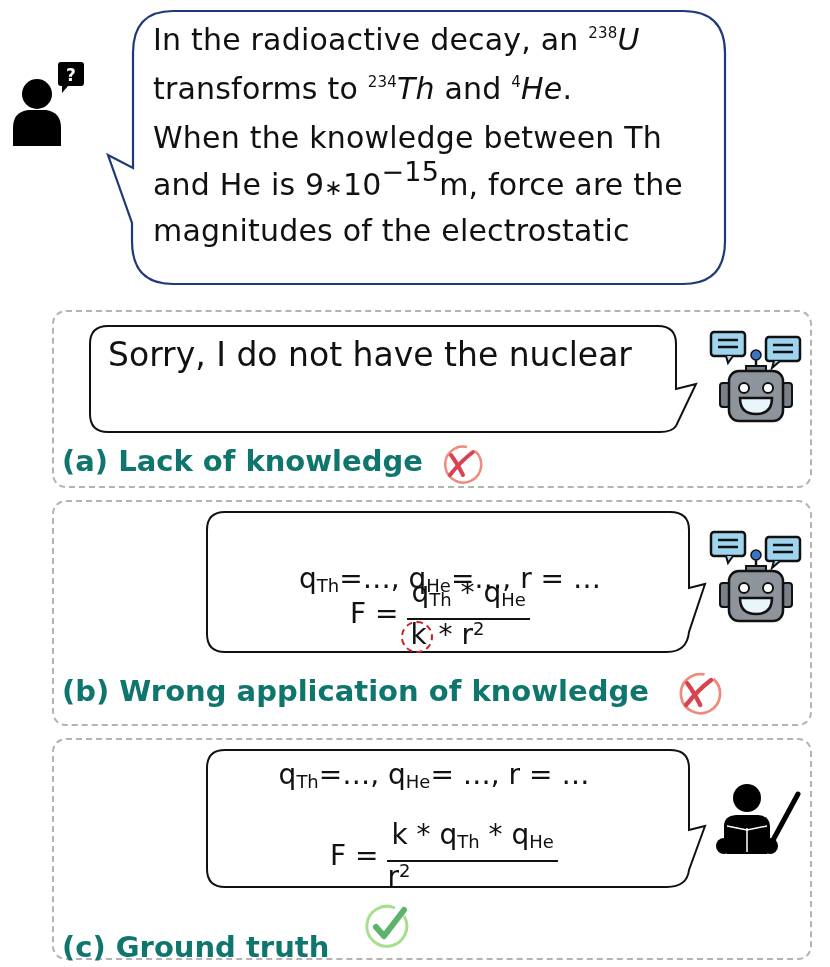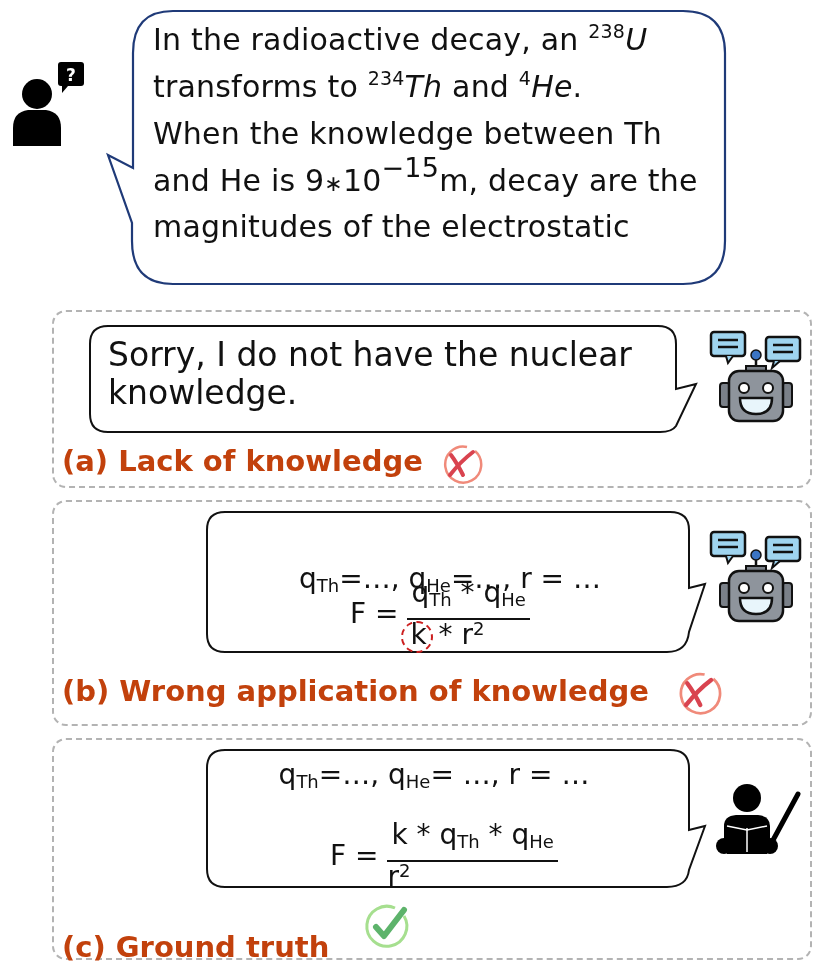--- a/index.html
+++ b/index.html
@@ -4,31 +4,31 @@
 <style>
   html, body { margin: 0; padding: 0; background: #ffffff; }
   body { width: 830px; height: 967px; position: relative; overflow: hidden;
          font-family: "DejaVu Sans", sans-serif; color: #111; }
   .abs { position: absolute; }
   svg { display: block; }
 
   
   .q-text { left: 153px; top: 18px; width: 560px; font-size: 30px; line-height: 43px;
             letter-spacing: 0.2px; color: #111; }
-  .q-text sup { font-size: 19px; vertical-align: 0; position: relative; top: -12px; margin-top: 36px; }
+  .q-text sup { font-size: 15px; vertical-align: 0; position: relative; top: -12px; margin-top: 36px; }
   .q-text .it { font-style: italic; }
   .q-text .exp { font-size: 27px; position: relative; top: -14px; text-align: right; }
   .q-text .mul { font-size: 22px; }
 
   
   .panel { border: 2px dashed #b3b3b3; border-radius: 14px; box-sizing: border-box; }
 
   .ans-text { font-size: 33px; line-height: 38px; color: #111; }
 
-  .label { font-size: 29px; font-weight: bold; color: #c2410c; white-space: nowrap; }
+  .label { font-size: 29px; font-weight: bold; color: #0f766e; white-space: nowrap; }
 
   .eq-line { font-size: 28px; color: #111; white-space: nowrap; text-align: center; }
   .eq-line sub { font-size: 18px; vertical-align: -4px; }
   .frac { display: inline-flex; flex-direction: column; align-items: flex-start; vertical-align: middle; }
   .frac .num { border-bottom: 2.5px solid #111; padding: 0 4px 1px; line-height: 34px; }
   .frac .den { line-height: 30px; }
   .frac sup { font-size: 18px; vertical-align: 0; position: relative; top: -9px; }
   .kcircle { position: relative; display: inline-block; padding: 0 3px; }
   .kcircle::before { content: ""; position: absolute; left: -6px; top: 1px; width: 28px; height: 28px;
                      border: 2.5px dashed #cc1f1f; border-radius: 50%; }
@@ -49,34 +49,33 @@
 <div class="abs" style="left:105px;top:8px;">
   <svg width="625" height="280" viewBox="0 0 625 280">
     <path d="M68 3 L578 3 Q620 3 620 45 L620 233 Q620 276 578 276 L68 276 Q27 276 27 233 L27 215 L3 147 L28 160 L28 45 Q28 3 68 3 Z" fill="#fff" stroke="#1f3a78" stroke-width="2.2"></path>
   </svg>
 </div>
 
 <div class="abs q-text">
   <div><span>In the radioactive decay, an </span><sup>238</sup><span class="it">U</span></div>
   <div><span>transforms to </span><sup>234</sup><span class="it">Th</span><span> and </span><sup>4</sup><span class="it">He</span><span>.</span></div>
   <div>When the knowledge between Th</div>
-  <div style="margin-top:4px;"><span>and He is </span><span>9</span><span class="mul">∗</span><span>10</span><span class="exp">−15</span><span>m</span><span>, decay are the</span></div>
+  <div style="margin-top:4px;"><span>and He is </span><span>9</span><span class="mul">∗</span><span>10</span><span class="exp">−15</span><span>m</span><span>, force are the</span></div>
   <div>magnitudes of the electrostatic</div>
 </div>
 
 <div class="abs panel" style="left:52px;top:310px;width:760px;height:178px;"></div>
 
 <div class="abs" style="left:88px;top:324px;">
   <svg width="625" height="112" viewBox="0 0 625 112">
     <path d="M20 2 L570 2 Q588 2 588 20 L588 65 L608 60 L588 102 Q584 108 572 108 L20 108 Q2 108 2 90 L2 20 Q2 2 20 2 Z" fill="#fff" stroke="#111" stroke-width="2"></path>
   </svg>
 </div>
 <div class="abs ans-text" style="left:108px;top:336px;">
   <div>Sorry, I do not have the nuclear</div>
-  <div>knowledge.</div>
 </div>
 
 <div class="abs" style="left:708px;top:330px;">
   <svg width="96" height="95" viewBox="0 0 96 95">
     <rect x="3" y="2" width="34" height="24" rx="3" fill="#9fd4ef" stroke="#111" stroke-width="2.5"></rect>
     <line x1="10" y1="10" x2="30" y2="10" stroke="#111" stroke-width="2.5"></line>
     <line x1="10" y1="17" x2="30" y2="17" stroke="#111" stroke-width="2.5"></line>
     <path d="M18 26 L20 33 L25 26" fill="#9fd4ef" stroke="#111" stroke-width="2"></path>
     <rect x="58" y="7" width="34" height="24" rx="3" fill="#9fd4ef" stroke="#111" stroke-width="2.5"></rect>
     <line x1="65" y1="15" x2="85" y2="15" stroke="#111" stroke-width="2.5"></line>

